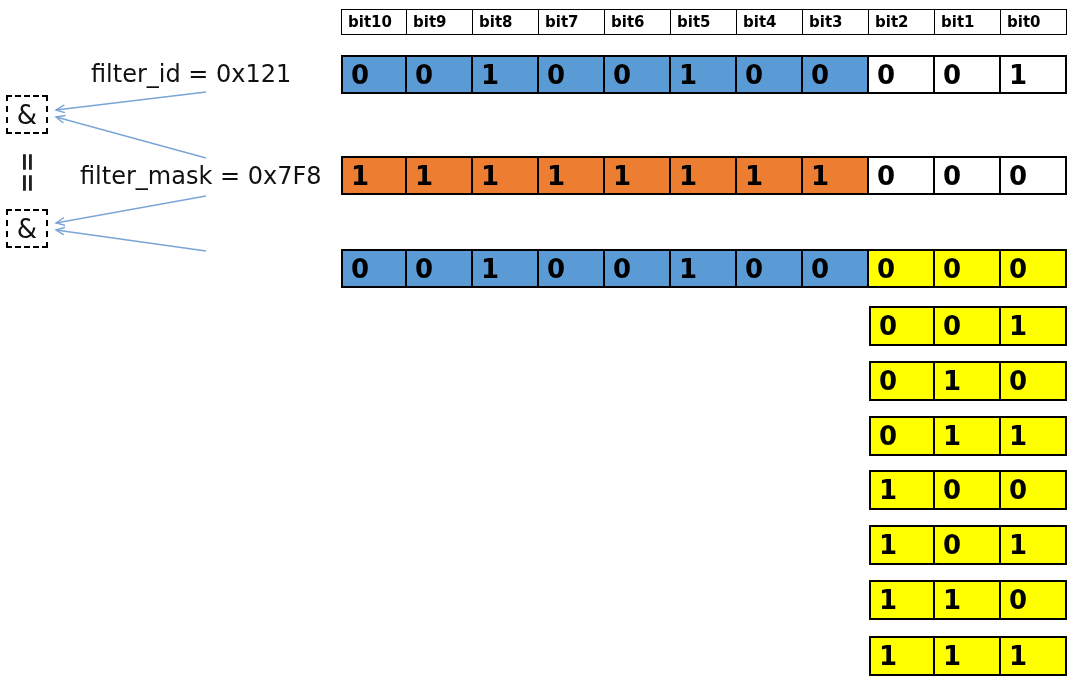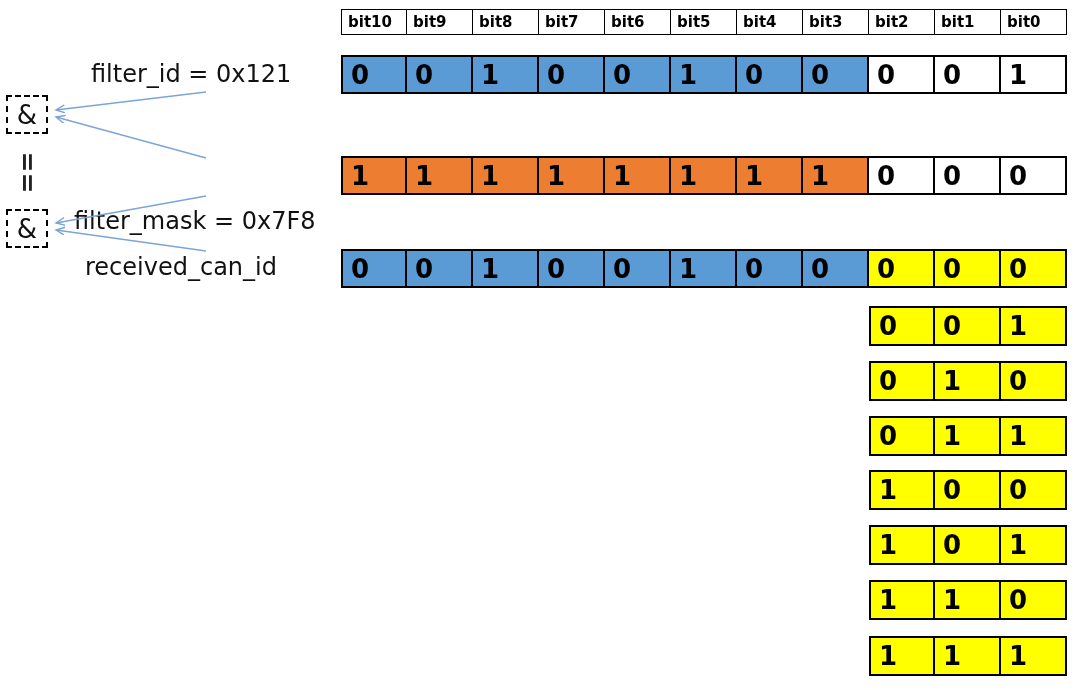--- a/index.html
+++ b/index.html
@@ -74,21 +74,21 @@
   .mini-row .bcell { height: 40px; }
 
   
   .var-label {
     position: absolute;
     font-size: 24px;
     color: #111;
     white-space: nowrap;
   }
   .lbl-filter-id   { left: 91px; top: 60px; }
-  .lbl-filter-mask { left: 74px; top: 162px; margin-top: 45px; }
+  .lbl-filter-mask { left: 80px; top: 162px; }
   .lbl-received    { left: 85px; top: 253px; }
 
   
   .op-box {
     position: absolute;
     width: 42px;
     height: 39px;
     border: 2px dashed #000;
     display: flex;
     align-items: center;
@@ -230,21 +230,20 @@
     <div class="bcell c-yellow">0</div>
   </div>
   <div class="mini-row" style="top:636px">
     <div class="bcell c-yellow">1</div>
     <div class="bcell c-yellow">1</div>
     <div class="bcell c-yellow">1</div>
   </div>
 
   <div class="var-label lbl-filter-id">filter_id = 0x121</div>
   <div class="var-label lbl-filter-mask">filter_mask = 0x7F8</div>
-  <div class="var-label lbl-received">received_can_id</div>
 
   <div class="op-box and-top">
     <span>&amp;</span>
   </div>
   <div class="equals-op">
     <span>==</span>
   </div>
   <div class="op-box and-bottom">
     <span>&amp;</span>
   </div>

